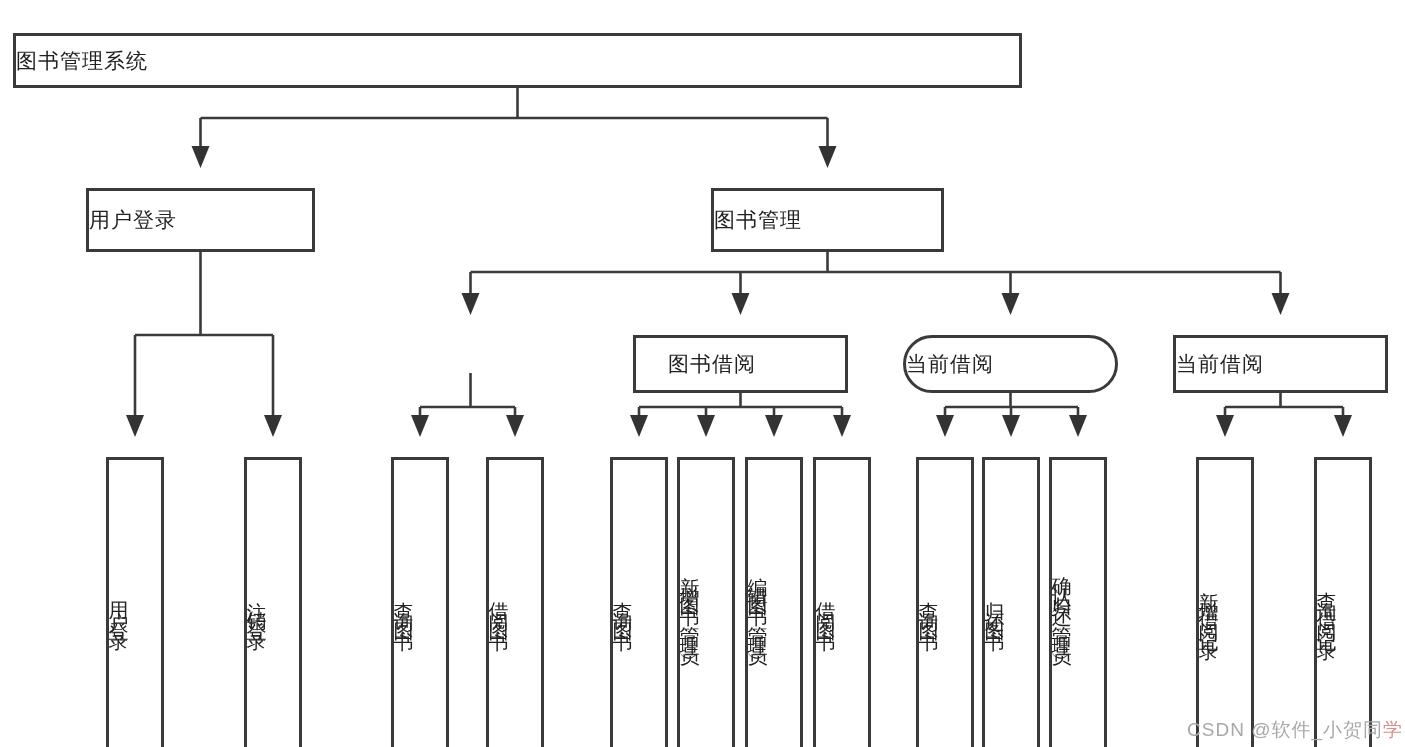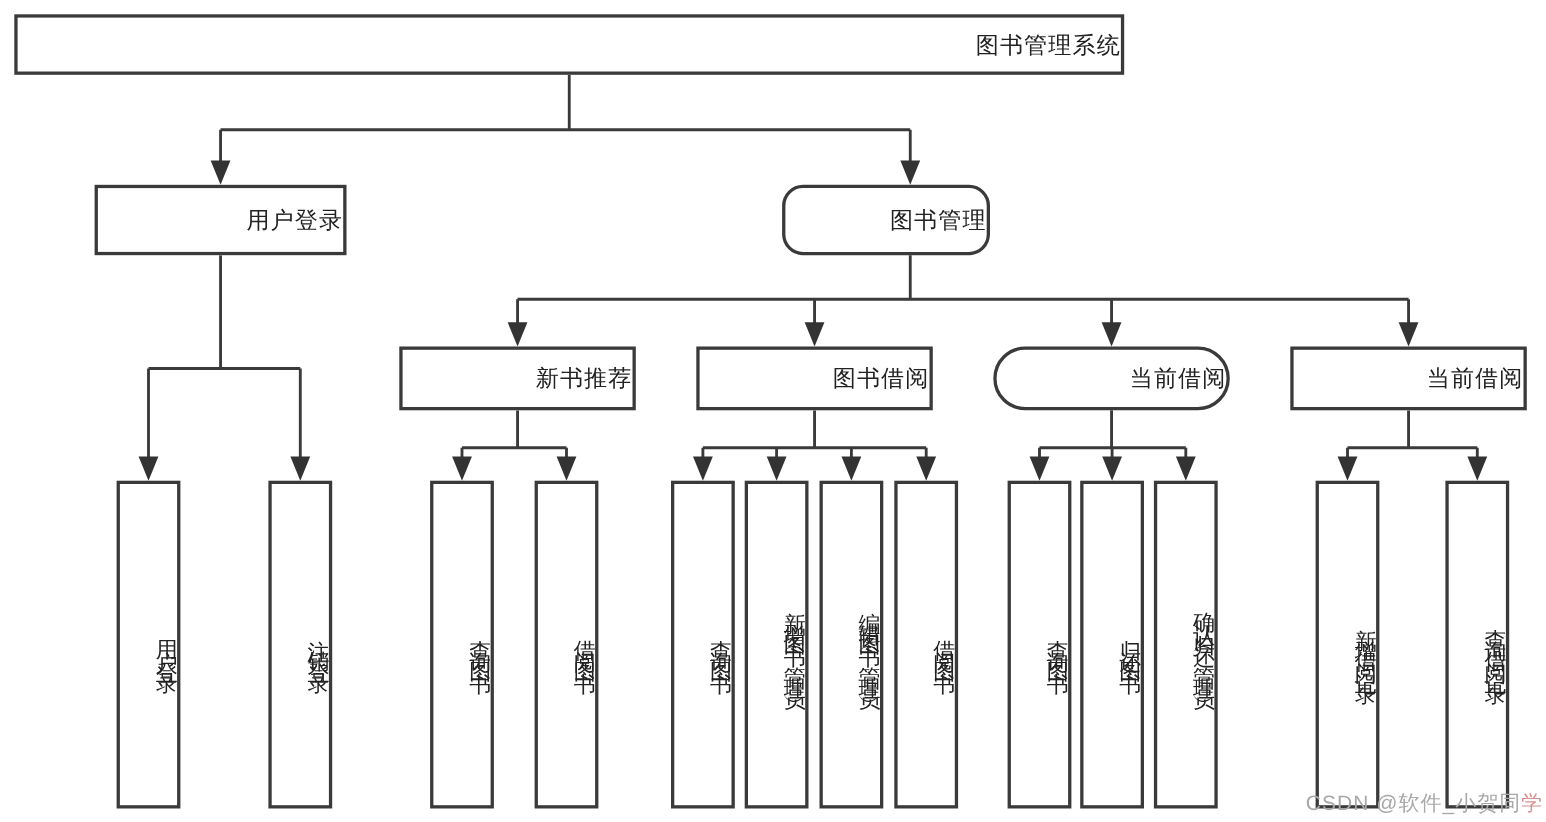--- a/index.html
+++ b/index.html
@@ -21,22 +21,23 @@
     width: 1405px;
     height: 747px;
   }
   .node {
     position: absolute;
     box-sizing: border-box;
     background: #ffffff;
     border: 3px solid #3a3a3a;
     display: flex;
     align-items: center;
-    justify-content: flex-end;
+    justify-content: flex-start;
     color: #222222;
+    margin-top: 20px;
   }
   .node.h {
     font-size: 21px;
     letter-spacing: 1px;
   }
   .node.leaf {
     width: 58px;
     top: 437px;
     height: 298px;
   }
@@ -136,27 +137,24 @@
     </g>
   </svg>
 
   <div class="node h" style="left:13px; top:13px; width:1009px; height:55px;">
     <span>图书管理系统</span>
   </div>
 
   <div class="node h" style="left:86px; top:168px; width:229px; height:64px;">
     <span>用户登录</span>
   </div>
-  <div class="node h" style="left:711px; top:168px; width:189px; height:64px;border-radius:19px;">
+  <div class="node h" style="left:711px; top:168px; width:233px; height:64px;">
     <span>图书管理</span>
   </div>
 
-  <div class="node h" style="left:363px; top:315px; width:215px; height:58px;">
-    <span>新书推荐</span>
-  </div>
   <div class="node h" style="left:633px; top:315px; width:215px; height:58px;padding-left:32px;">
     <span>图书借阅</span>
   </div>
   <div class="node h" style="left:903px; top:315px; width:215px; height:58px;border-radius:29px;">
     <span>当前借阅</span>
   </div>
   <div class="node h" style="left:1173px; top:315px; width:215px; height:58px;">
     <span>当前借阅</span>
   </div>
 

